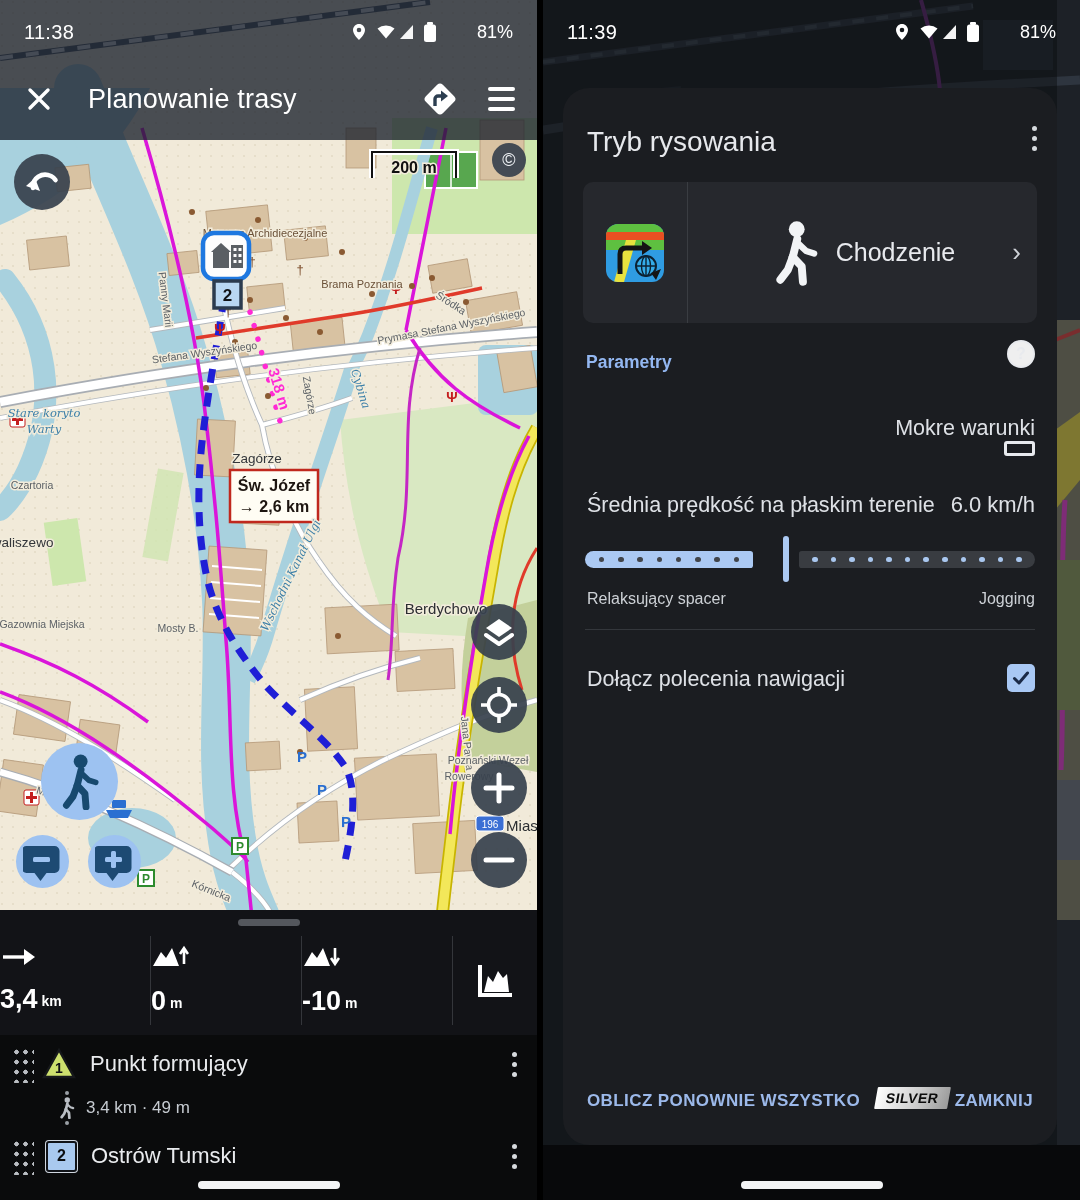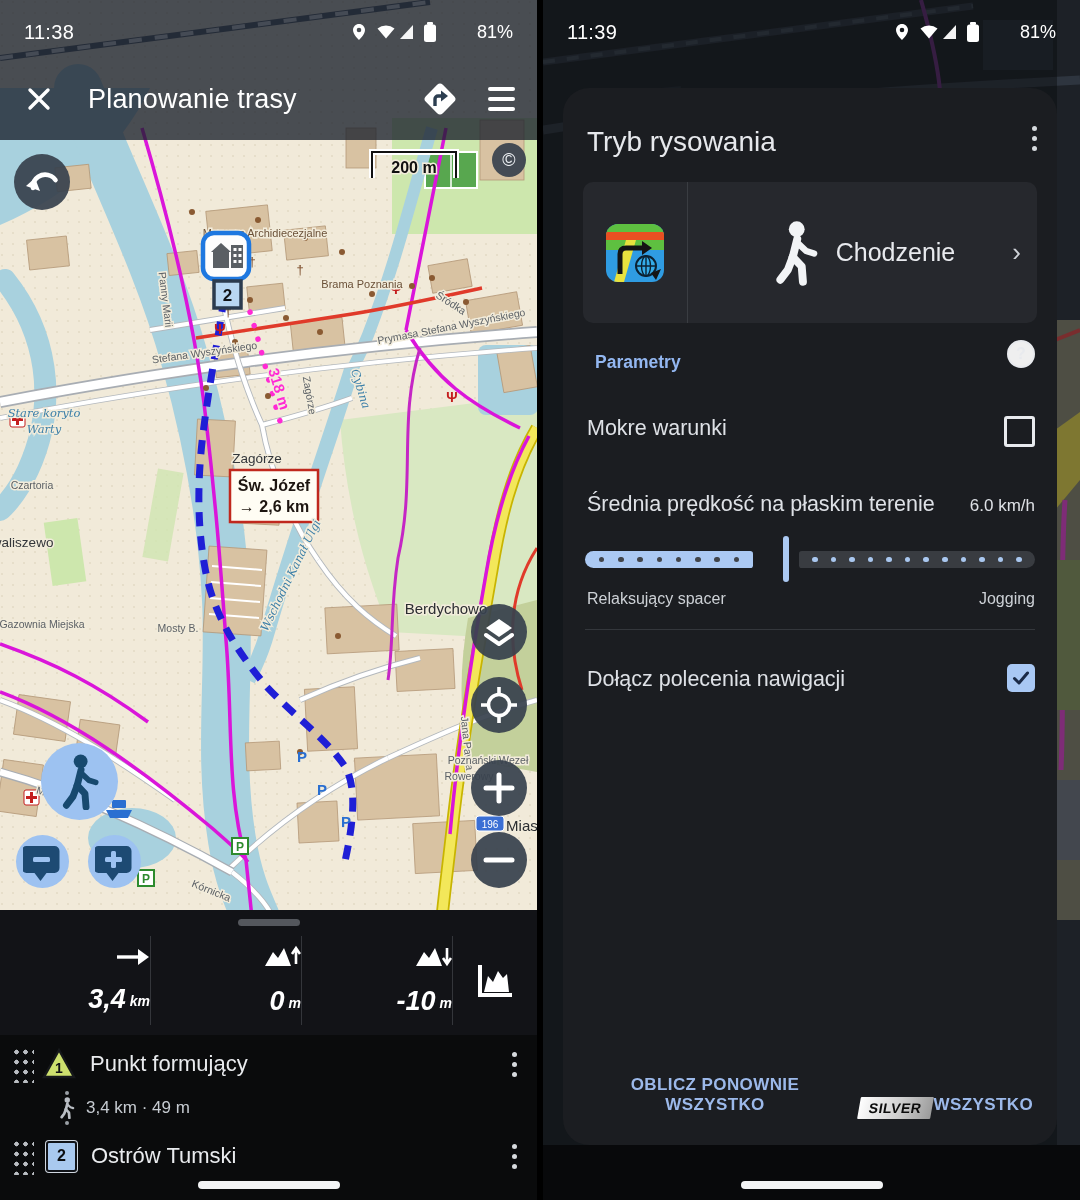--- a/index.html
+++ b/index.html
@@ -39,22 +39,22 @@
   .mapbtn{position:absolute;z-index:15;border:none;border-radius:50%;background:rgba(56,66,77,.93);
           display:flex;align-items:center;justify-content:center;cursor:pointer;}
   .bluebtn{position:absolute;z-index:15;border:none;border-radius:50%;background:#9dc2f1;
            display:flex;align-items:center;justify-content:center;cursor:pointer;}
 
   
   .stats{position:absolute;left:0;right:0;top:910px;height:125px;background:#121317;z-index:25;}
   .drag-pill{position:absolute;top:9px;left:50%;transform:translateX(-50%);width:62px;height:7px;
              border-radius:4px;background:#54575d;}
   .stats .row{position:absolute;top:26px;left:0;right:0;bottom:10px;display:flex;align-items:stretch;}
-  .stat{flex:1;display:flex;flex-direction:column;align-items:flex-end;justify-content:center;gap:16px;
-        border-right:1px solid #34363b;color:#fff;font-style:italic;}
+  .stat{flex:1;display:flex;flex-direction:column;align-items:flex-start;justify-content:center;gap:16px;
+        border-right:1px solid #34363b;color:#fff;}
   .stat:first-child{border-left:none;}
   .stat .val{font-size:27px;font-weight:700;}
   .stat .val small{font-size:14px;font-weight:700;margin-left:4px;vertical-align:2px;}
   .chartcol{width:84px;display:flex;align-items:center;justify-content:center;}
 
   
   .wplist{position:absolute;left:0;right:0;top:1035px;height:165px;background:#0a0b0c;z-index:25;color:#e9ebee;}
   .wprow{position:absolute;left:0;right:0;height:50px;display:flex;align-items:center;}
   .dragdots{width:24px;height:38px;margin:0 8px 0 10px;
             background-image:radial-gradient(#b9bdc2 2px, transparent 2.4px);
@@ -75,43 +75,43 @@
           border-radius:26px;z-index:20;box-sizing:border-box;}
   .dlg-title{position:absolute;top:38px;left:24px;font-size:28px;color:#e6e8ec;font-weight:400;}
   .dlg-kebab{position:absolute;top:32px;right:14px;}
   .moderow{position:absolute;left:20px;top:94px;width:454px;height:141px;background:#26282d;border-radius:10px;
            display:flex;align-items:center;cursor:pointer;}
   .modeicon{width:104px;display:flex;align-items:center;justify-content:center;align-self:stretch;
             border-right:1px solid #3a3d42;}
   .modebody{flex:1;display:flex;align-items:center;justify-content:center;gap:14px;position:relative;}
   .modelabel{font-size:25px;color:#e8eaee;}
   .chev{position:absolute;right:16px;font-size:26px;color:#cfd3d8;}
-  .sechdr{position:absolute;left:32px;top:264px;font-size:17.5px;font-weight:700;color:#93b7f1;}
+  .sechdr{position:absolute;left:23px;top:264px;font-size:17.5px;font-weight:700;color:#93b7f1;}
   .helpicon{position:absolute;right:22px;top:252px;width:28px;height:28px;border:2.4px solid #e8eaee;border-radius:50%;
             display:flex;align-items:center;justify-content:center;font-size:16px;font-weight:700;color:#e8eaee;cursor:pointer;}
-  .wetrow{position:absolute;left:24px;right:22px;top:328px;height:40px;display:flex;align-items:flex-start;justify-content:space-between;}
+  .wetrow{position:absolute;left:24px;right:22px;top:328px;height:40px;display:flex;align-items:flex-end;justify-content:space-between;flex-direction:column;}
   .rowlabel{font-size:21.5px;color:#dee1e6;}
   .cb-empty{width:25px;height:25px;border:3px solid #e8eaee;border-radius:3px;background:transparent;cursor:pointer;}
   .speedrow{position:absolute;left:24px;right:22px;top:404px;display:flex;align-items:baseline;justify-content:space-between;}
-  .speedval{font-size:17px;color:#dee1e6;}
+  .speedval{font-size:22px;color:#dee1e6;}
   .slider{position:absolute;left:22px;right:22px;top:444px;height:54px;cursor:pointer;}
   .trackL{position:absolute;left:0;top:19px;width:168px;height:17px;background:#abc9f3;
           border-radius:9px 3px 3px 9px;display:flex;align-items:center;justify-content:space-evenly;}
   .trackL i{width:5.5px;height:5.5px;border-radius:50%;background:#41444a;}
   .trackR{position:absolute;left:214px;right:0;top:19px;height:17px;background:#393c41;
           border-radius:3px 9px 9px 3px;display:flex;align-items:center;justify-content:space-evenly;}
   .trackR i{width:5.5px;height:5.5px;border-radius:50%;background:#a9c7ef;}
   .shandle{position:absolute;left:198px;top:4px;width:6px;height:46px;background:#abc9f3;border-radius:3px;}
   .sublabels{position:absolute;left:24px;right:22px;top:502px;display:flex;justify-content:space-between;
              font-size:16px;color:#cdd1d6;}
   .dlg-div{position:absolute;left:22px;right:22px;top:541px;height:1px;background:#34373c;}
   .navrow{position:absolute;left:24px;right:22px;top:560px;height:44px;display:flex;align-items:flex-end;justify-content:space-between;}
   .cb-checked{width:28px;height:28px;background:#a9c8f4;border-radius:5px;display:flex;align-items:center;
               justify-content:center;cursor:pointer;}
-  .actions{position:absolute;left:22px;right:22px;bottom:26px;height:32px;display:flex;align-items:flex-end;}
+  .actions{position:absolute;left:22px;right:22px;bottom:26px;height:32px;display:flex;align-items:flex-start;}
   .actbtn{background:none;border:none;color:#9cb9ea;font-size:17px;font-weight:700;letter-spacing:.4px;
           cursor:pointer;padding:4px 2px;font-family:"Liberation Sans",sans-serif;}
   .silver{margin-left:14px;transform:skewX(-10deg);background:linear-gradient(100deg,#ffffff,#cfcfcf 55%,#9a9a9a);
           color:#0c0c0c;font-size:14px;font-weight:700;padding:3px 10px;letter-spacing:.5px;border-radius:1px;}
   .actions .sp{flex:1;}
 </style>
 </head>
 <body>
 
 <svg width="0" height="0" style="position:absolute">
@@ -660,19 +660,19 @@
           <svg width="20" height="20" viewBox="0 0 20 20">
               <path d="M3.5,10.5 L8,15 L16.5,5" fill="none" stroke="#1b2a47" stroke-width="3" stroke-linecap="round" stroke-linejoin="round"></path>
             </svg>
         </span>
       </div>
 
       <div class="actions">
         <button class="actbtn">OBLICZ PONOWNIE WSZYSTKO</button>
         <span class="silver">SILVER</span>
         <span class="sp"></span>
-        <button class="actbtn">WSZYSTKO</button>
+        <button class="actbtn">ZAMKNIJ</button>
       </div>
     </div>
 
     <div class="homebar"></div>
   </section>
 </div>
 
 </body></html>

